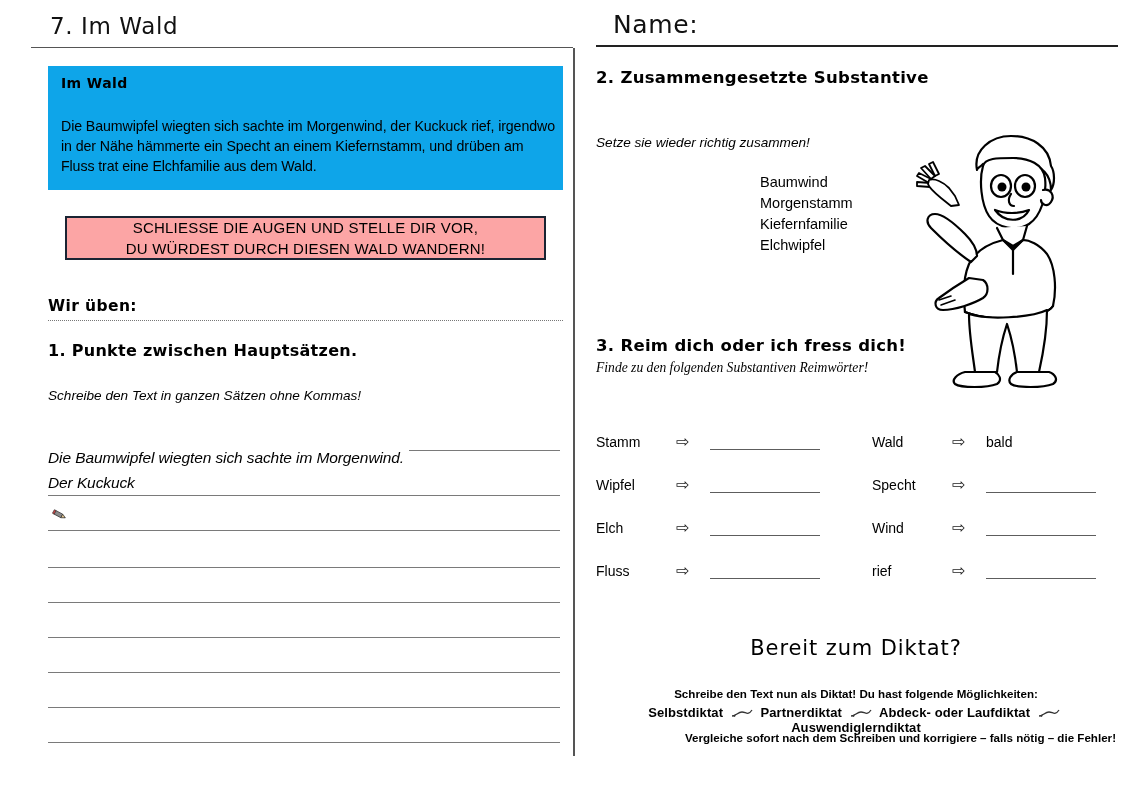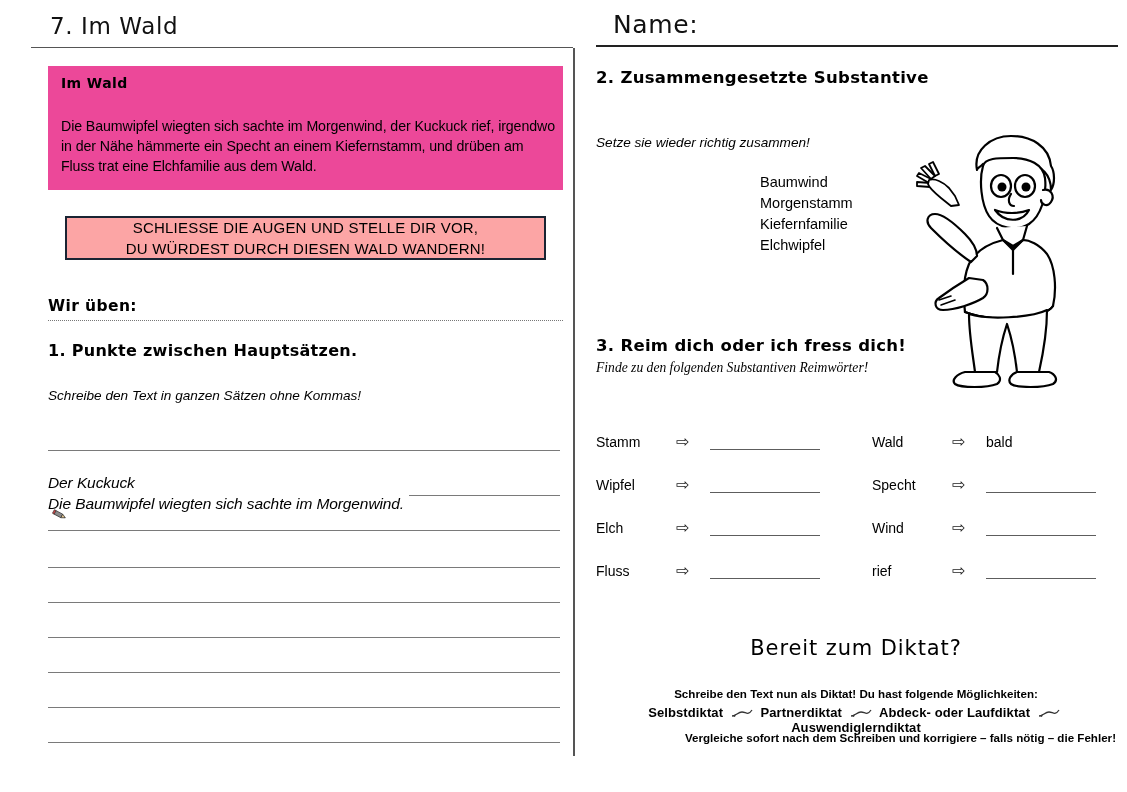--- a/index.html
+++ b/index.html
@@ -57,21 +57,21 @@
     background: #555;
   }
 
   
   #left-col { position: absolute; left: 0; top: 0; width: 573px; height: 792px; }
 
   #story-box {
     position: absolute;
     left: 48px; top: 66px;
     width: 515px; height: 124px;
-    background: #ec4899;
+    background: #0ea5e9;
   }
   #story-title {
     position: absolute;
     left: 13px; top: 9px;
     font-family: "DejaVu Sans", sans-serif;
     font-size: 14px;
     font-weight: bold;
     letter-spacing: 0.4px;
   }
   #story-text {
@@ -300,21 +300,21 @@
     <div class="write-line" style="top:450px;"></div>
     <div class="write-line" style="top:495px;"></div>
     <div class="write-line" style="top:530px;"></div>
     <div class="write-line" style="top:567px;"></div>
     <div class="write-line" style="top:602px;"></div>
     <div class="write-line" style="top:637px;"></div>
     <div class="write-line" style="top:672px;"></div>
     <div class="write-line" style="top:707px;"></div>
     <div class="write-line" style="top:742px;"></div>
 
-    <div class="answer-text" style="top:449px;margin-top:46px;">Die Baumwipfel wiegten sich sachte im Morgenwind.</div>
+    <div class="answer-text" style="top:449px;">Die Baumwipfel wiegten sich sachte im Morgenwind.</div>
     <div class="answer-text" style="top:474px;">Der Kuckuck</div>
 
     <svg id="pencil-icon-left" viewBox="0 0 16 14">
       <g transform="rotate(28 8 7)">
         <rect x="2" y="5" width="8" height="4" fill="#8a8a8a" stroke="#333" stroke-width="0.7"></rect>
         <polygon points="10,5 14,7 10,9" fill="#e3c48a" stroke="#333" stroke-width="0.7"></polygon>
         <polygon points="13.2,6.6 14,7 13.2,7.4" fill="#222"></polygon>
         <rect x="0.5" y="5" width="2" height="4" fill="#c44" stroke="#333" stroke-width="0.6"></rect>
       </g>
     </svg>

